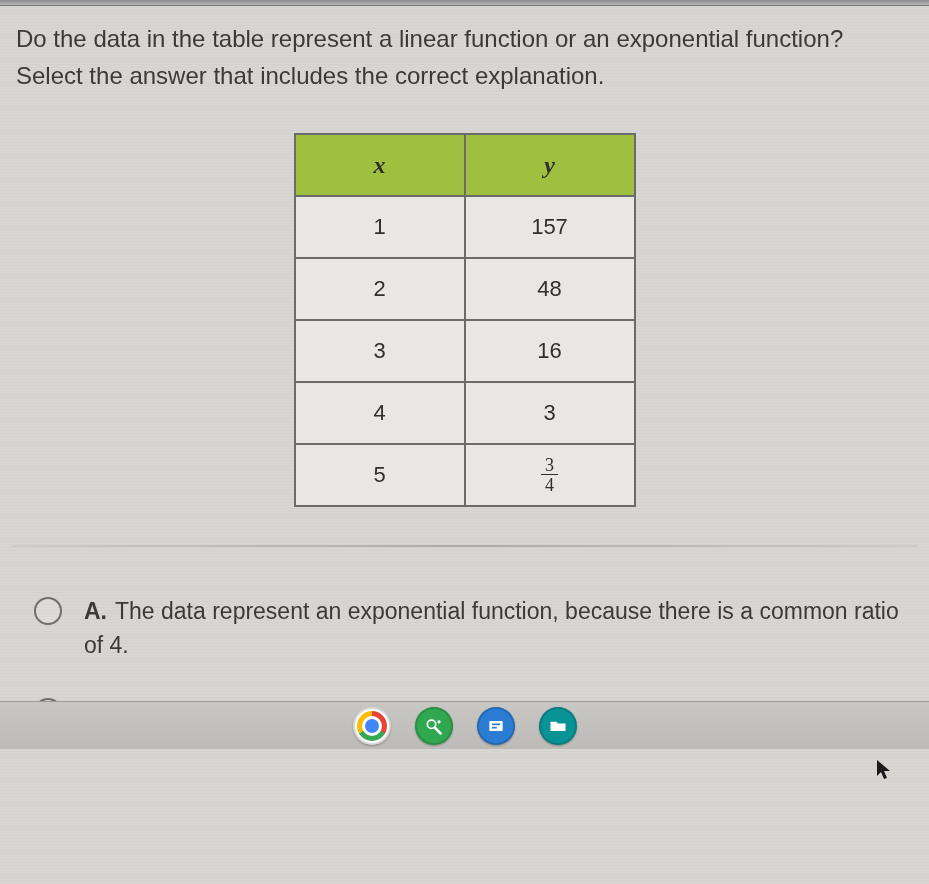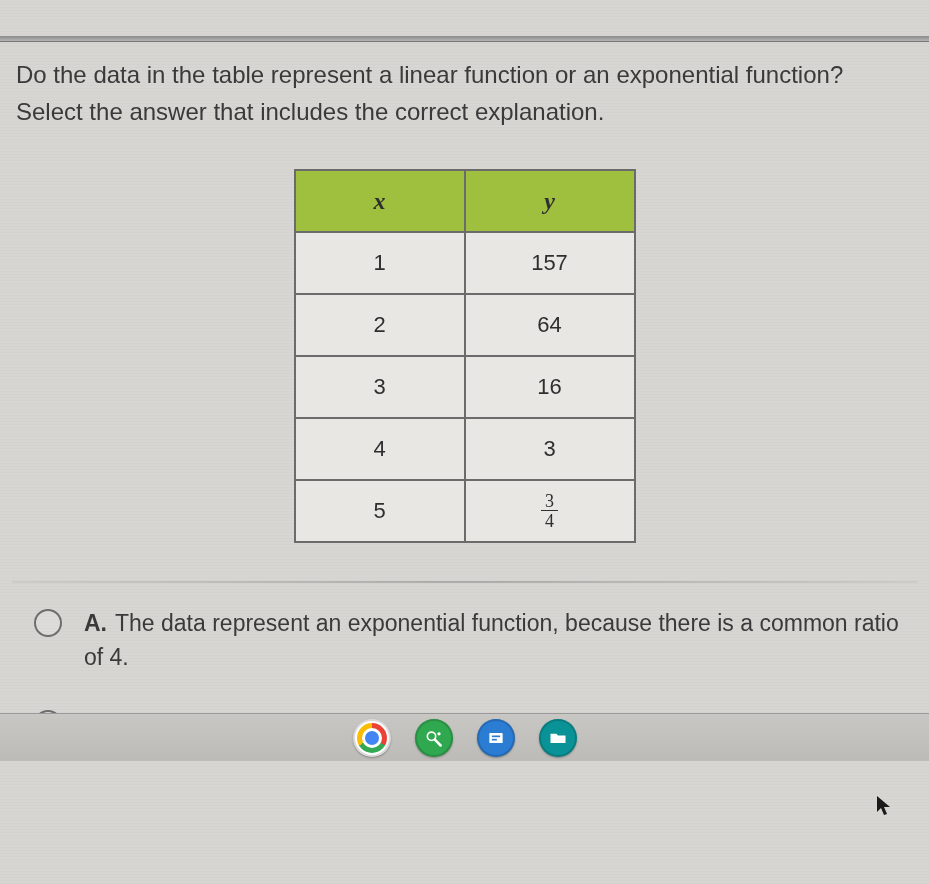--- a/index.html
+++ b/index.html
@@ -14,21 +14,20 @@
   body::before {
     content: "";
     position: absolute;
     inset: 0;
     background-image: repeating-linear-gradient(0deg, rgba(0,0,0,0.02) 0 1px, transparent 1px 3px);
     pointer-events: none;
   }
   .page {
     position: relative;
     padding: 0;
-    margin-top: 36px;
   }
   .top-border {
     height: 6px;
     background: linear-gradient(#8b8b8b,#b5b5b5);
     border-bottom: 1px solid #777;
   }
   .question {
     padding: 14px 16px 20px 16px;
     font-size: 24px;
     color: #3a3a3a;
@@ -68,21 +67,21 @@
     line-height: 1;
   }
   .frac .n { display:block; border-bottom: 1.5px solid #2f2f2f; padding: 0 4px; font-size: 18px;}
   .frac .d { display:block; padding: 1px 4px 0 4px; font-size: 18px;}
   .divider {
     height: 2px;
     margin: 10px 12px 0 12px;
     background: linear-gradient(to right, rgba(0,0,0,0.05), rgba(0,0,0,0.2), rgba(0,0,0,0.05));
   }
   .choices {
-    padding: 24px 24px 10px 24px;
+    padding: 48px 24px 10px 24px;
   }
   .choice {
     display: flex;
     align-items: flex-start;
     gap: 22px;
     margin-bottom: 34px;
     font-size: 23px;
     color: #3a3a3a;
     line-height: 1.45;
   }
@@ -155,21 +154,21 @@
           <th>y</th>
         </tr>
       </thead>
       <tbody>
         <tr>
           <td>1</td>
           <td>157</td>
         </tr>
         <tr>
           <td>2</td>
-          <td>64</td>
+          <td>48</td>
         </tr>
         <tr>
           <td>3</td>
           <td>16</td>
         </tr>
         <tr>
           <td>4</td>
           <td>3</td>
         </tr>
         <tr>

